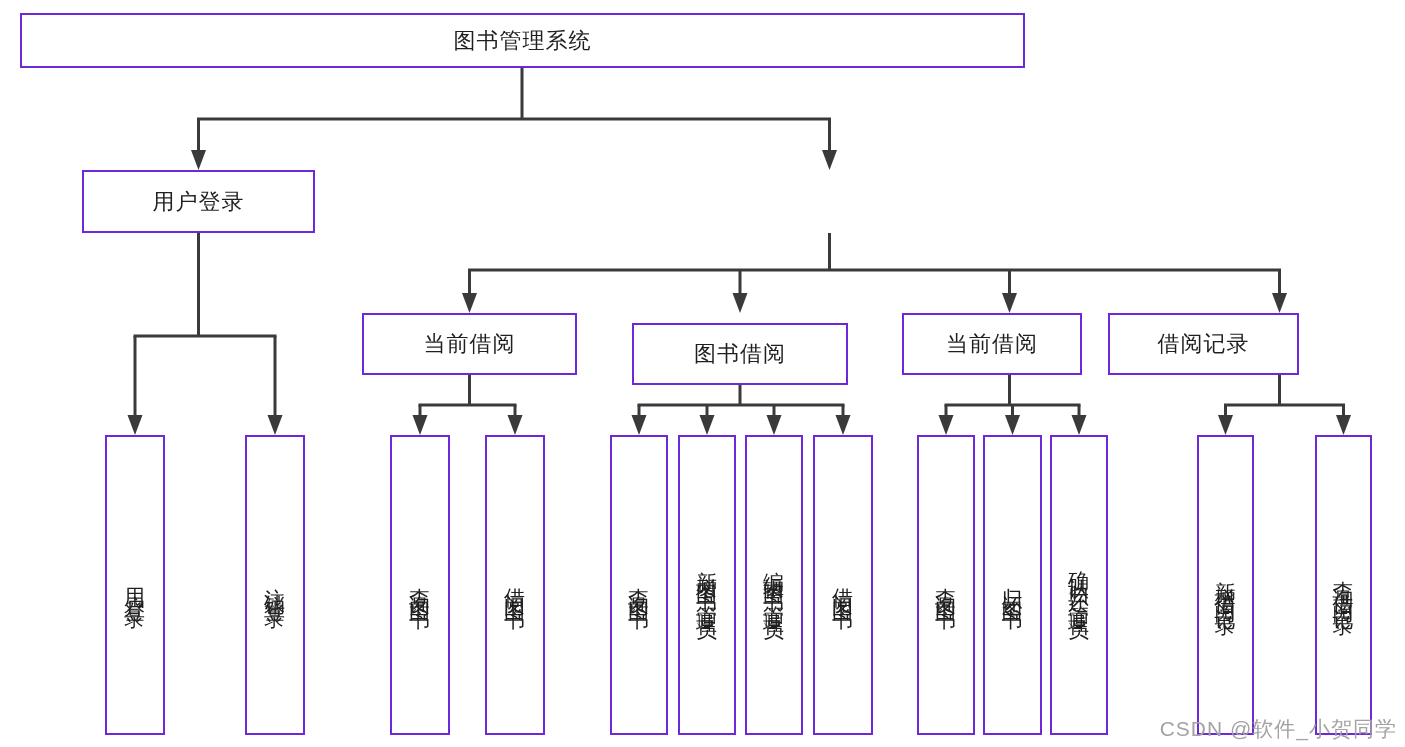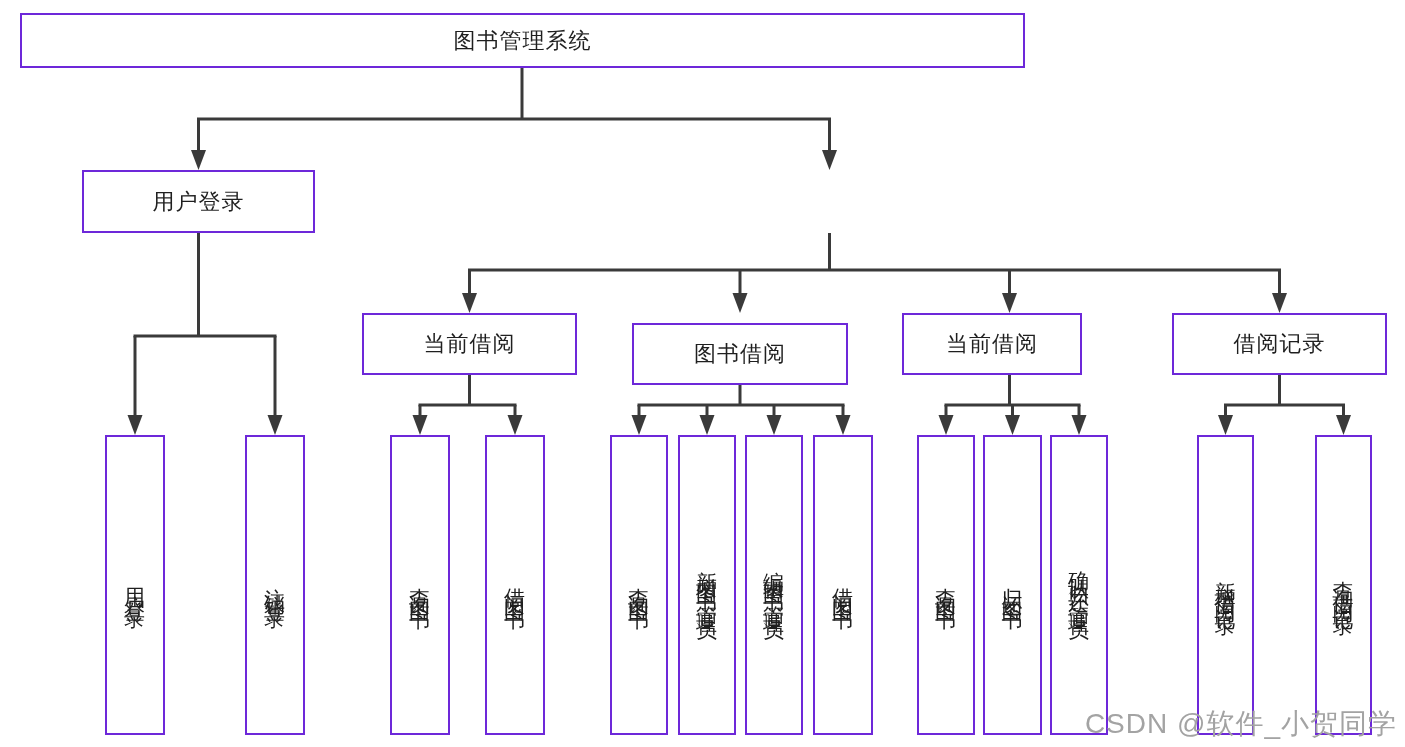--- a/index.html
+++ b/index.html
@@ -39,21 +39,21 @@
     left: 0; top: 0;
     width: 1405px; height: 747px;
     z-index: 1;
   }
   #wires line { stroke: #3a3a3a; stroke-width: 3; }
   #wires polygon { fill: #3a3a3a; }
   #watermark {
     position: absolute;
     right: 8px;
     bottom: 4px;
-    font-size: 28px;
+    font-size: 21px;
     color: #a3a3a3;
     letter-spacing: 1px;
     z-index: 3;
     white-space: nowrap;
   }
 </style>
 </head>
 <body>
 
 <div id="canvas">
@@ -137,21 +137,21 @@
 
   <div class="box h" style="left:362px;top:313px;width:215px;height:62px">
     <span>当前借阅</span>
   </div>
   <div class="box h" style="left:632px;top:323px;width:216px;height:62px">
     <span>图书借阅</span>
   </div>
   <div class="box h" style="left:902px;top:313px;width:180px;height:62px">
     <span>当前借阅</span>
   </div>
-  <div class="box h" style="left:1172px;top:313px;width:215px;height:62px">
+  <div class="box h" style="left:1108px;top:313px;width:191px;height:62px">
     <span>借阅记录</span>
   </div>
 
   <div class="box v" style="left:105px;top:435px;width:60px;height:300px">
     <span>用户登录</span>
   </div>
   <div class="box v" style="left:245px;top:435px;width:60px;height:300px">
     <span>注销登录</span>
   </div>
 

